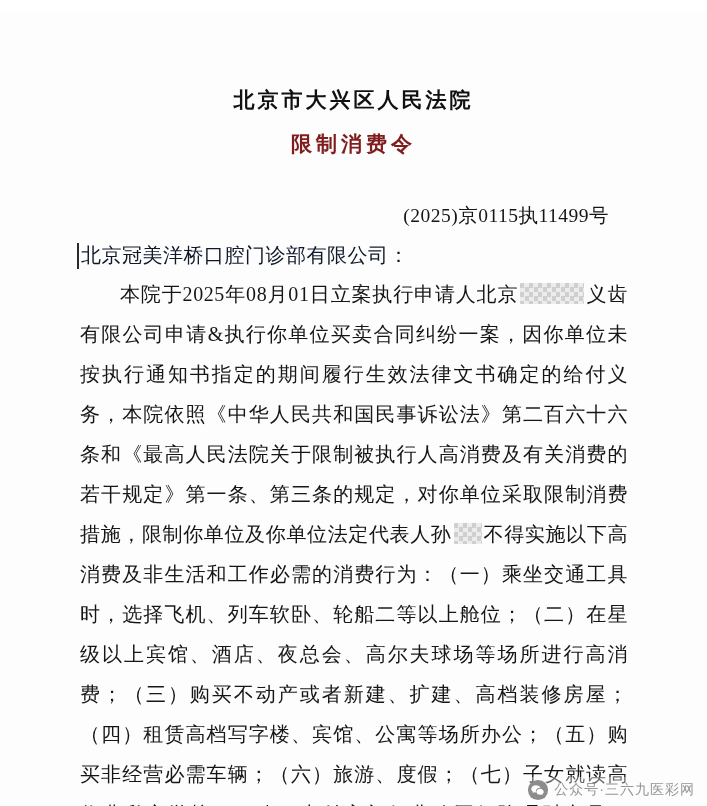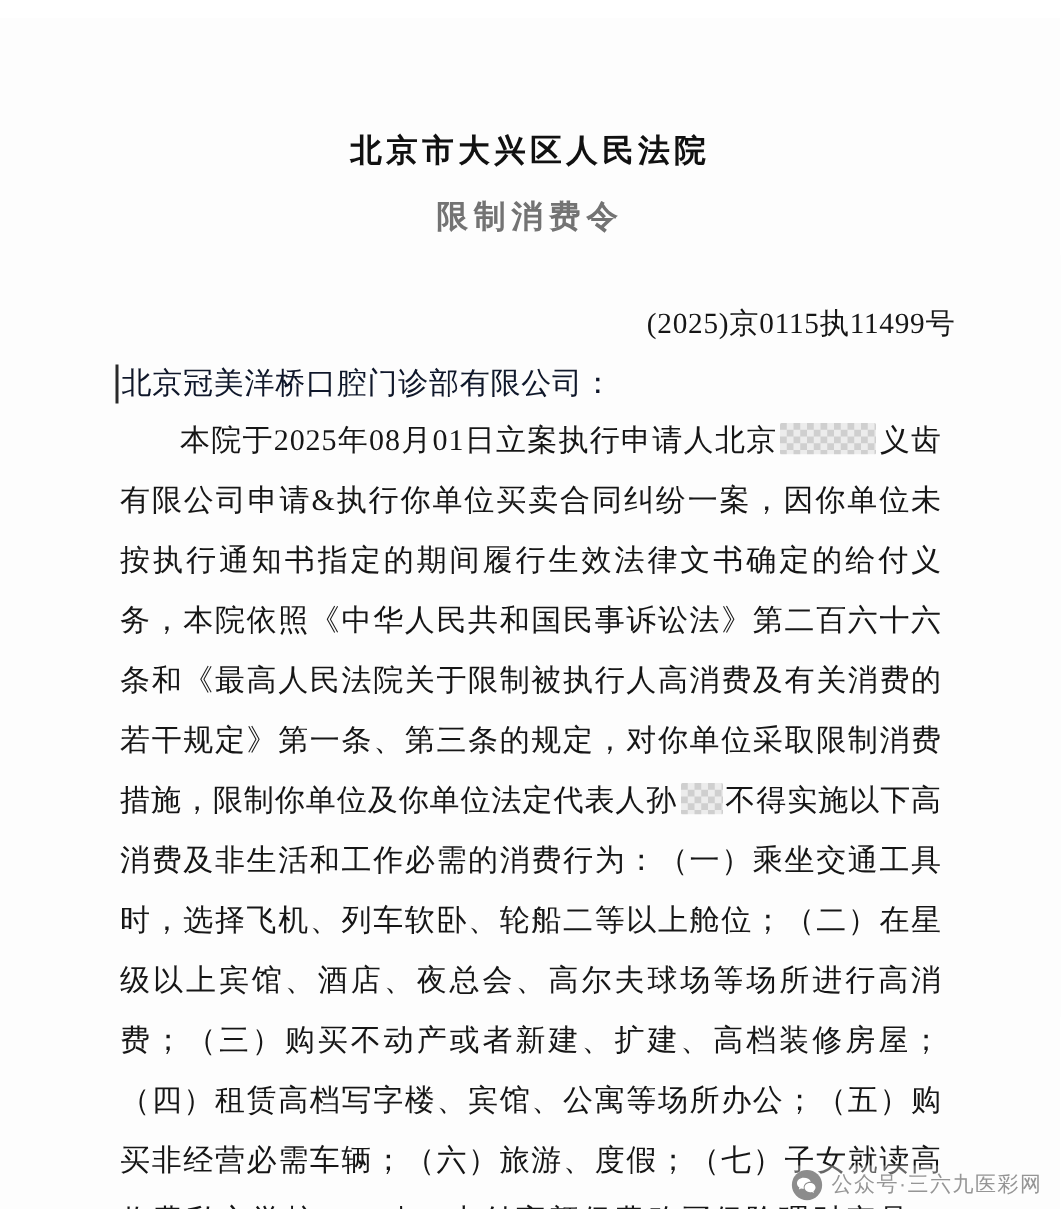--- a/index.html
+++ b/index.html
@@ -26,25 +26,25 @@
     letter-spacing: 3px;
     color: #111;
   }
   .doc-title {
     margin: 0;
     padding-top: 16px;
     text-align: center;
     font-size: 21px;
     font-weight: bold;
     letter-spacing: 4px;
-    color: #737373;
+    color: #7f1d1d;
   }
   .case-number {
     margin-top: 44px;
-    padding-right: 70px;
+    padding-right: 98px;
     text-align: right;
     font-size: 19.5px;
     letter-spacing: 0.5px;
     color: #161616;
   }
   .addressee {
     margin-top: 13px;
     padding-left: 77px;
     font-size: 20px;
     letter-spacing: 0.5px;

